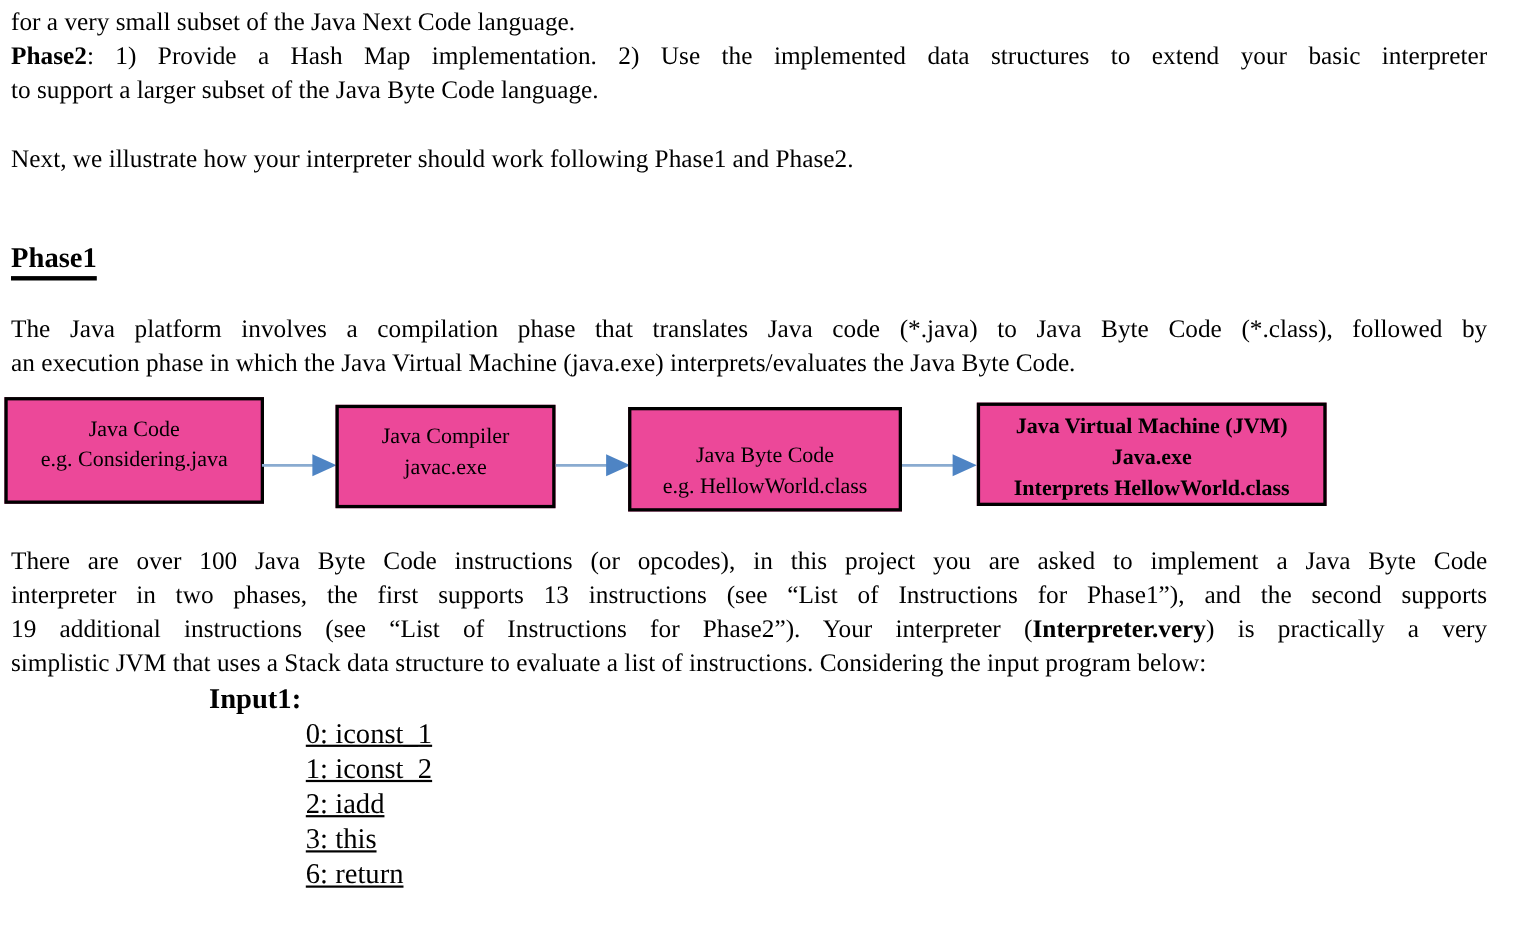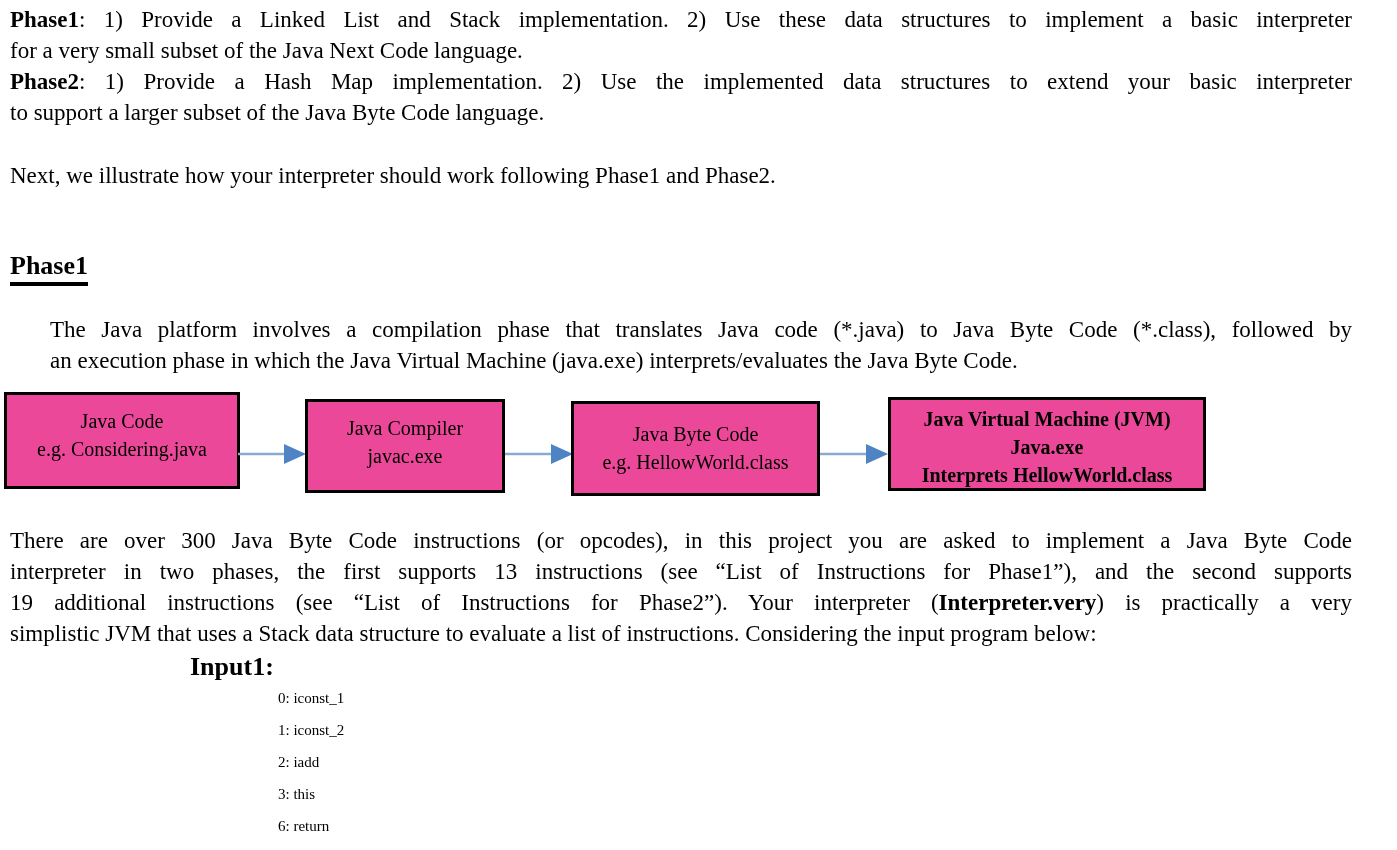--- a/index.html
+++ b/index.html
@@ -18,52 +18,51 @@
   .textline.last{text-align-last:left;}
   .b{font-weight:bold;}
   .spacer-next{margin-top:32px;}
   .heading{
     margin-top:60px;
     font-size:26px;font-weight:bold;line-height:30px;
   }
   .heading .hd-inner{
     display:inline-block;border-bottom:4px solid #000;padding-bottom:1px;
   }
-  .para3{margin-top:28px;margin-left:40px;}
+  .para3{margin-top:28px;}
   .diagram{
     position:relative;height:112px;margin-top:13px;
   }
   .dbox{
     position:absolute;box-sizing:border-box;border:3px solid #000;
     text-align:center;background:#ec4899;
   }
   .box-line{font-size:20px;line-height:28px;}
   .dbox1{left:-6px;top:3px;width:236px;height:97px;padding-top:12px;}
   .dbox2{left:295px;top:10px;width:200px;height:94px;padding-top:12px;}
-  .dbox3{left:561px;top:12px;width:249px;height:95px;padding-top:16px;}
+  .dbox3{left:561px;top:12px;width:249px;height:95px;padding-top:27px;}
   .dbox4{left:878px;top:8px;width:318px;height:94px;padding-top:5px;font-weight:bold;}
   .arrow{position:absolute;top:53px;width:68px;height:24px;}
   .arrow1{left:228px;}
   .arrow2{left:495px;}
   .arrow3{left:810px;}
   .para4{margin-top:24px;}
   .input-label{
     margin-top:2px;padding-left:180px;
     font-size:26px;font-weight:bold;line-height:31px;
   }
   .program{padding-left:268px;}
-  .code-line{font-size:15px;line-height:32px;}
+  .code-line{font-size:26px;line-height:32px;text-decoration:underline;}
 </style>
 </head>
 <body>
 
 <div class="page">
 
   <div class="para">
-      <div class="textline"><span class="b">Phase1</span><span>: 1) Provide a Linked List and Stack implementation. 2) Use these data structures to implement a basic interpreter</span></div>
       <div class="textline last"><span>for a very small subset of the Java Next Code language.</span></div>
       <div class="textline"><span class="b">Phase2</span><span>: 1) Provide a Hash Map implementation. 2) Use the implemented data structures to extend your basic interpreter</span></div>
       <div class="textline last"><span>to support a larger subset of the Java Byte Code language.</span></div>
     </div>
 
   <div class="para spacer-next">
       <div class="textline last"><span>Next, we illustrate how your interpreter should work following Phase1 and Phase2.</span></div>
     </div>
 
   <div class="heading">
@@ -109,21 +108,21 @@
 
     <div class="dbox dbox4">
         <div class="box-line">Java Virtual Machine (JVM)</div>
         <div class="box-line">Java.exe</div>
         <div class="box-line">Interprets HellowWorld.class</div>
       </div>
 
   </div>
 
   <div class="para para4">
-      <div class="textline"><span>There are over 300 Java Byte Code instructions (or opcodes), in this project you are asked to implement a Java Byte Code</span></div>
+      <div class="textline"><span>There are over 100 Java Byte Code instructions (or opcodes), in this project you are asked to implement a Java Byte Code</span></div>
       <div class="textline"><span>interpreter in two phases, the first supports 13 instructions (see “List of Instructions for Phase1”), and the second supports</span></div>
       <div class="textline"><span>19 additional instructions (see “List of Instructions for Phase2”). Your interpreter (</span><span class="b">Interpreter.very</span><span>) is practically a very</span></div>
       <div class="textline last"><span>simplistic JVM that uses a Stack data structure to evaluate a list of instructions. Considering the input program below:</span></div>
     </div>
 
   <div class="input-label">Input1:</div>
 
   <div class="program">
       <div class="code-line">0: iconst_1</div>
       <div class="code-line">1: iconst_2</div>

